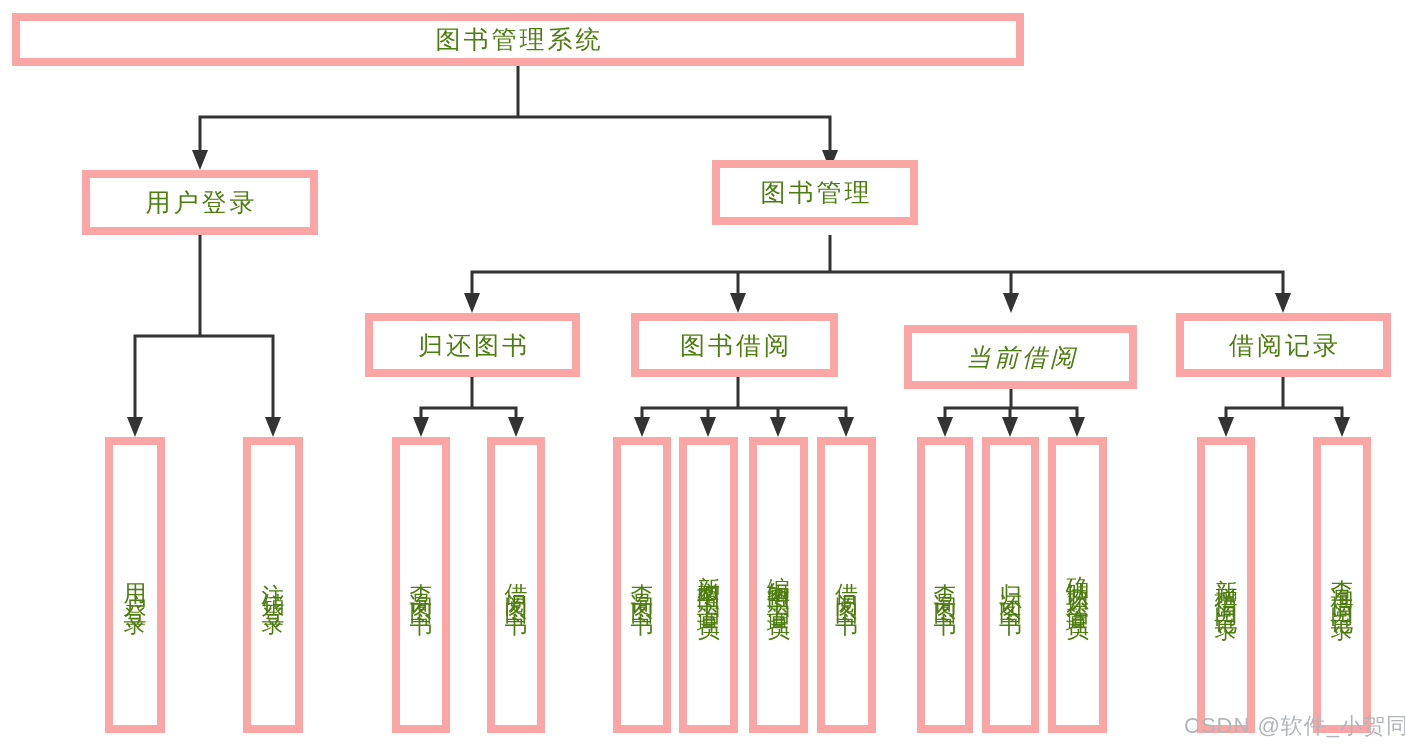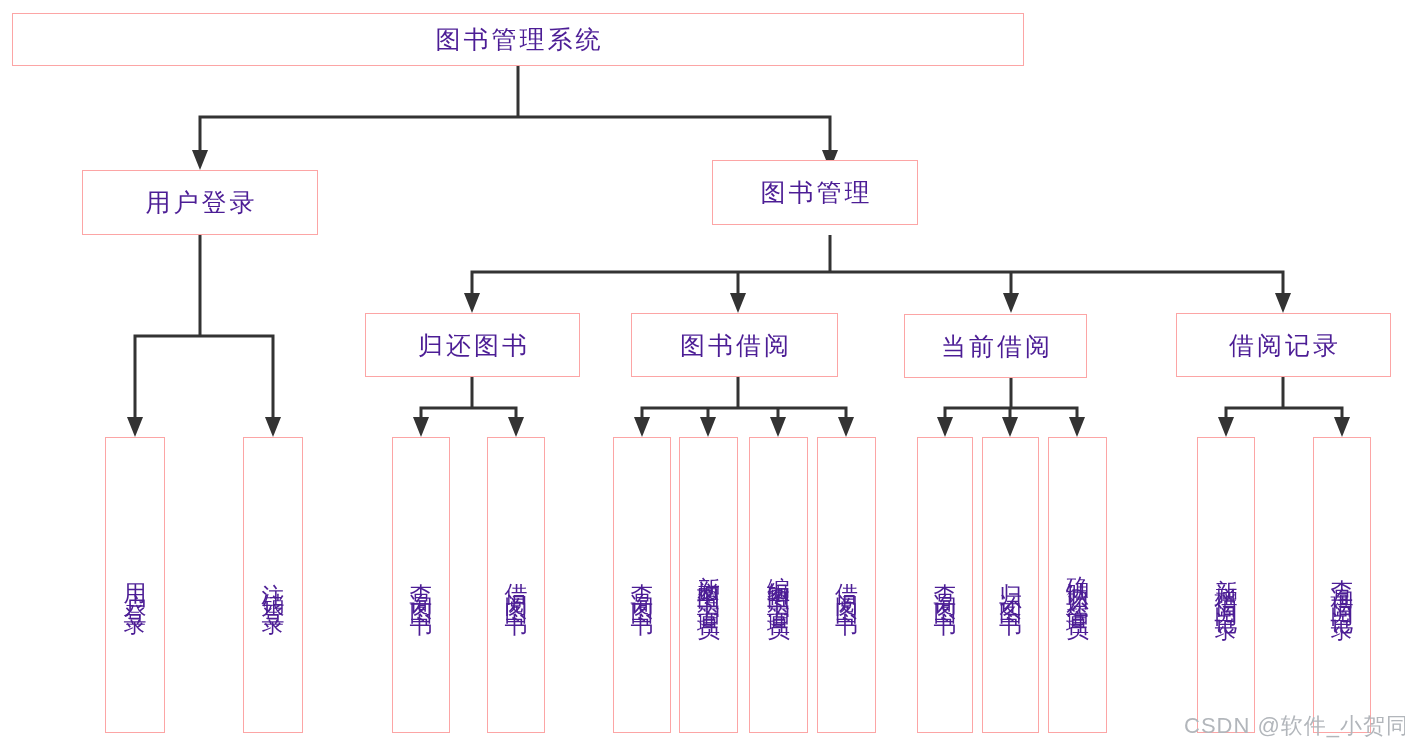--- a/index.html
+++ b/index.html
@@ -7,24 +7,24 @@
     position:relative;
     width:1405px;height:747px;
     background:#ffffff;
     font-family:"Liberation Sans", sans-serif;
     overflow:hidden;
   }
   #wires{position:absolute;left:0;top:0;z-index:1;}
   .node{
     position:absolute;z-index:2;
     background:#ffffff;
-    border:1px solid #fca5a5;
+    border:8px solid #fca5a5;
     box-sizing:border-box;
     display:flex;align-items:center;justify-content:center;
-    color:#4c1d95;
+    color:#4d7c0f;
     font-size:25px;
     letter-spacing:3px;
     text-indent:3px;
     white-space:nowrap;
   }
   .vnode{
     writing-mode:vertical-rl;
     text-orientation:mixed;
     font-size:23px;
     text-indent:0;
@@ -92,21 +92,21 @@
     <path d="M1334 417 L1350 417 L1342 437 Z" fill="#333333" stroke="none"></path>
   </svg>
 
   <div class="node" style="left:12px;top:13px;width:1012px;height:53px;">图书管理系统</div>
 
   <div class="node" style="left:82px;top:170px;width:236px;height:65px;">用户登录</div>
   <div class="node" style="left:712px;top:160px;width:206px;height:65px;">图书管理</div>
 
   <div class="node" style="left:365px;top:313px;width:215px;height:64px;">归还图书</div>
   <div class="node" style="left:631px;top:313px;width:207px;height:64px;">图书借阅</div>
-  <div class="node" style="left:904px;top:314px;width:183px;height:64px;">当前借阅</div>
+  <div class="node" style="left:904px;top:325px;width:233px;height:64px;font-style:italic;">当前借阅</div>
   <div class="node" style="left:1176px;top:313px;width:215px;height:64px;">借阅记录</div>
 
   <div class="node vnode sp4" style="left:105px;top:437px;width:60px;height:296px;">用户登录</div>
   <div class="node vnode sp4" style="left:243px;top:437px;width:60px;height:296px;">注销登录</div>
 
   <div class="node vnode sp4" style="left:392px;top:437px;width:58px;height:296px;">查询图书</div>
   <div class="node vnode sp4" style="left:487px;top:437px;width:58px;height:296px;">借阅图书</div>
 
   <div class="node vnode sp4" style="left:613px;top:437px;width:58px;height:296px;">查询图书</div>
   <div class="node vnode sp9" style="left:679px;top:437px;width:59px;height:296px;">新增图书（管理员）</div>

